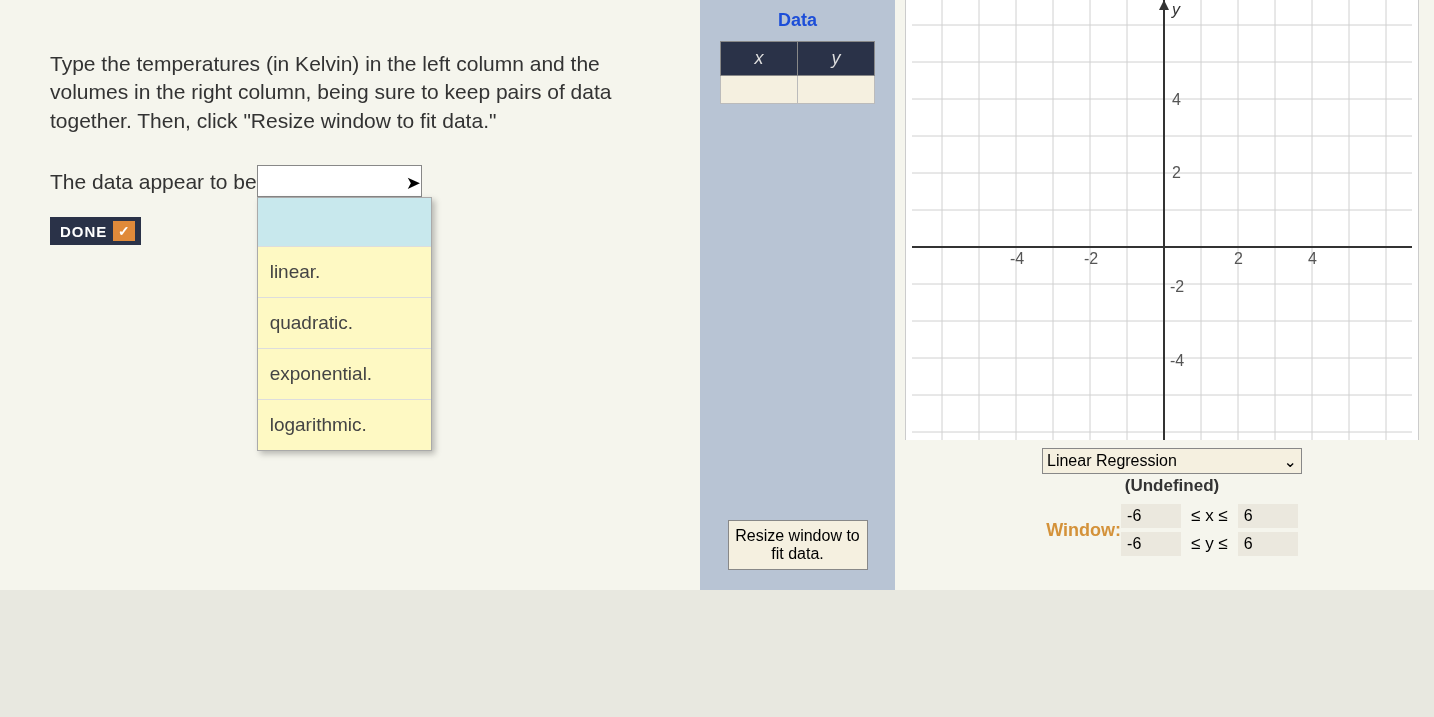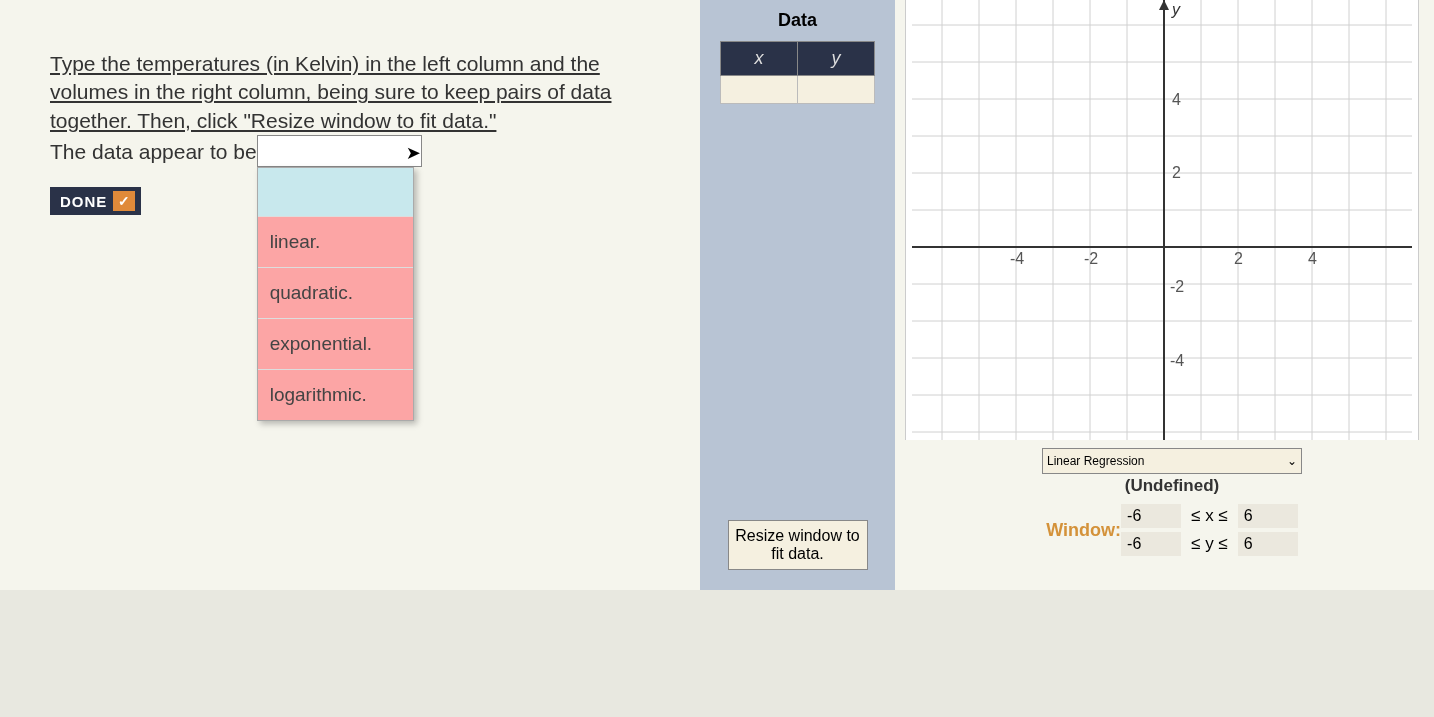--- a/index.html
+++ b/index.html
@@ -19,21 +19,21 @@
     }
     .left-panel {
       width: 700px;
       padding: 50px 30px 20px 50px;
       position: relative;
     }
     .instruction {
       font-size: 21px;
       color: #333;
       line-height: 1.35;
-      text-decoration: underline;
+      margin-bottom: 30px;
     }
     .prompt-row {
       display: flex;
       align-items: flex-start;
       font-size: 21px;
       color: #333;
     }
     .prompt-text { padding-top: 5px; }
     .dropdown-wrapper {
       position: relative;
@@ -50,23 +50,23 @@
       left: 148px;
       top: 6px;
       font-size: 18px;
       color: #000;
       pointer-events: none;
     }
     .dropdown-list {
       position: absolute;
       top: 32px;
       left: 0;
-      width: 157px;
+      width: 175px;
       border: 1px solid #aaa;
-      background: #fca5a5;
+      background: #fef9c3;
       box-shadow: 3px 3px 6px rgba(0,0,0,0.25);
     }
     .dropdown-item {
       padding: 14px 12px;
       font-size: 19px;
       color: #444;
       border-top: 1px solid #ddd;
       cursor: pointer;
     }
     .dropdown-item:first-child {
@@ -100,21 +100,21 @@
       width: 195px;
       background: #b8c4d4;
       padding: 10px 18px;
       display: flex;
       flex-direction: column;
       align-items: center;
     }
     .data-title {
       font-weight: bold;
       font-size: 18px;
-      color: #000000;
+      color: #1d4ed8;
       margin-bottom: 10px;
     }
     .data-table {
       border-collapse: collapse;
       width: 155px;
     }
     .data-table th {
       background: #2a3248;
       color: #ddd;
       font-style: italic;
@@ -167,21 +167,21 @@
       justify-content: center;
       gap: 0;
       flex-direction: column;
       align-items: center;
     }
     .regression-select {
       width: 260px;
       height: 26px;
       border: 1px solid #888;
       background: #f5f0e0;
-      font-size: 12px;
+      font-size: 16px;
       padding: 1px 4px;
       display: flex;
       align-items: center;
       justify-content: space-between;
     }
     .undefined-text {
       font-weight: bold;
       font-size: 17px;
       color: #333;
       margin-top: 2px;

